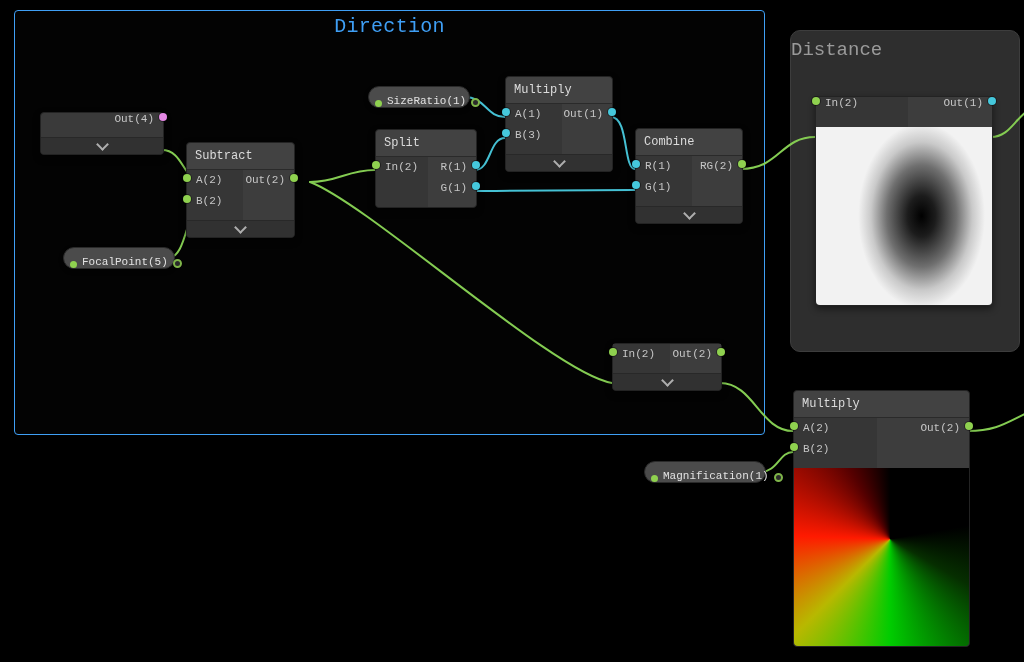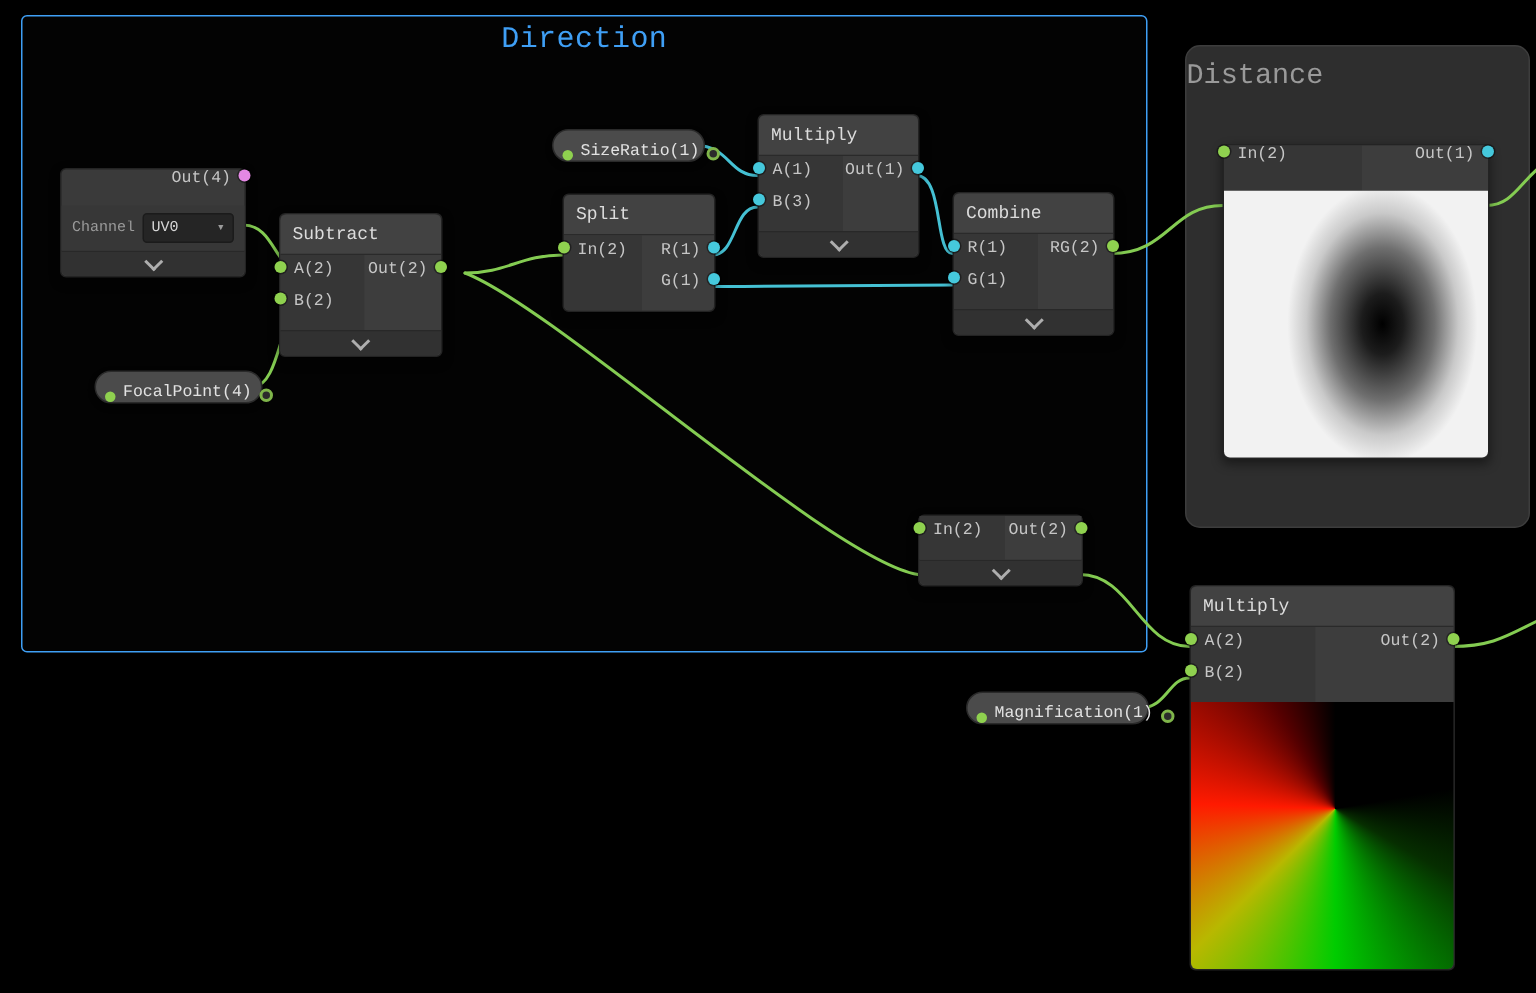--- a/index.html
+++ b/index.html
@@ -124,27 +124,20 @@
     <path d="M720,383 C754,383 760,431 793,431" stroke="#84cc52"></path>
     <path d="M760,472 C778,472 779,452 793,452" stroke="#84cc52"></path>
     <path d="M968,431 C996,431 1006,423 1027,413" stroke="#84cc52"></path>
   </svg>
 
   <div class="node" style="left:40px;top:112px;width:122px">
     <div class="uv-out-row">
       <span class="plabel">Out(4)</span>
       <span class="dot pink"></span>
     </div>
-    <div class="channel-row">
-      <span class="channel-label">Channel</span>
-      <span class="dropdown">
-        <span>UV0</span>
-        <span class="caret">▾</span>
-      </span>
-    </div>
     <div class="collapse">
         <span class="chev"></span>
       </div>
   </div>
 
   <div class="node" style="left:186px;top:142px;width:107px">
     <div class="node-title">Subtract</div>
     <div class="ports">
       <div class="col inputs">
         <div class="row in">
@@ -297,21 +290,21 @@
             <span class="plabel">Out(2)</span>
             <span class="dot green"></span>
           </div>
       </div>
     </div>
     <div class="preview multiply-preview"></div>
   </div>
 
   <div class="pill" style="left:63px;top:247px;width:112px">
     <span class="type-dot"></span>
-    <span>FocalPoint(4)</span>
+    <span>FocalPoint(5)</span>
     <span class="out-ring"></span>
   </div>
 
   <div class="pill" style="left:368px;top:86px;width:102px">
     <span class="type-dot"></span>
     <span>SizeRatio(1)</span>
     <span class="out-ring"></span>
   </div>
 
   <div class="pill" style="left:644px;top:461px;width:122px">

